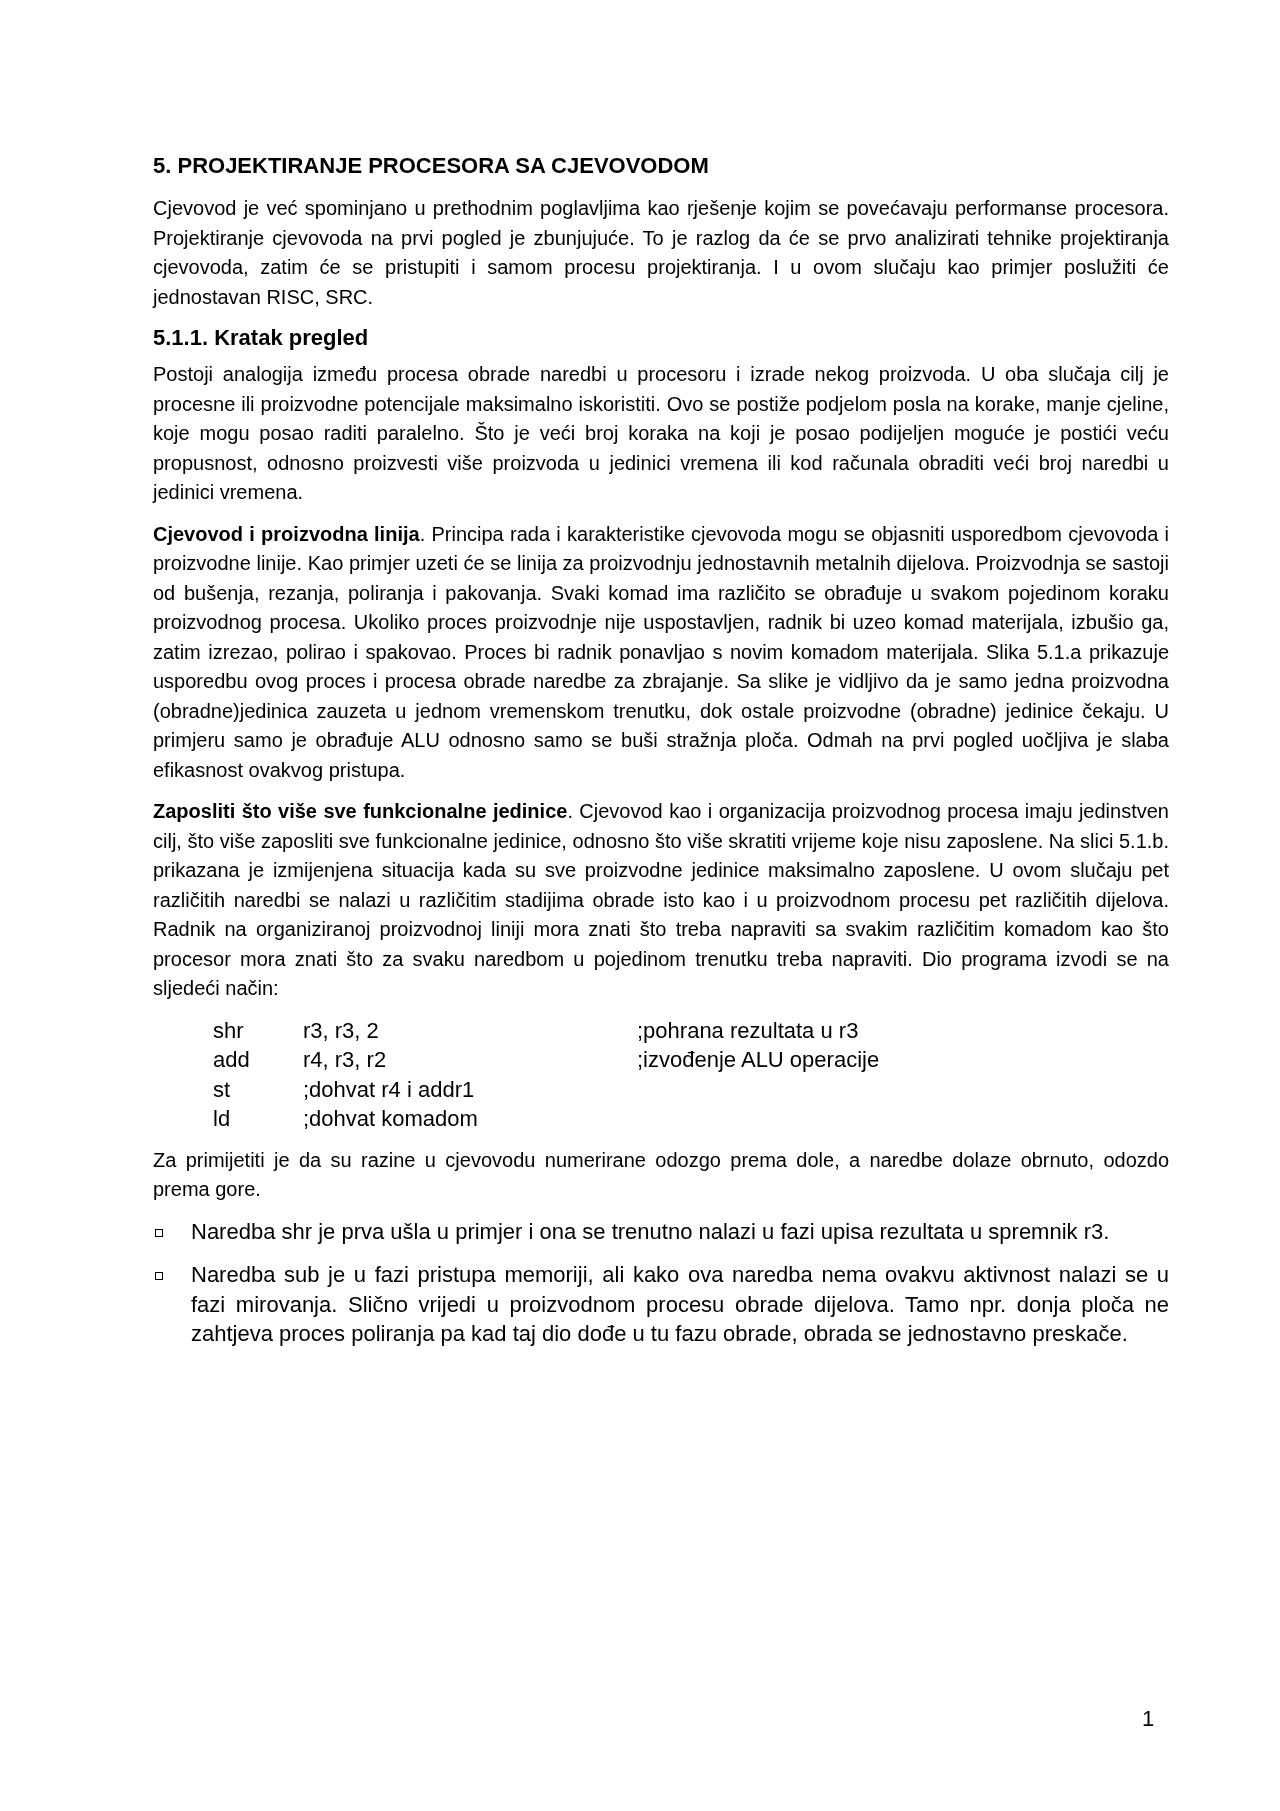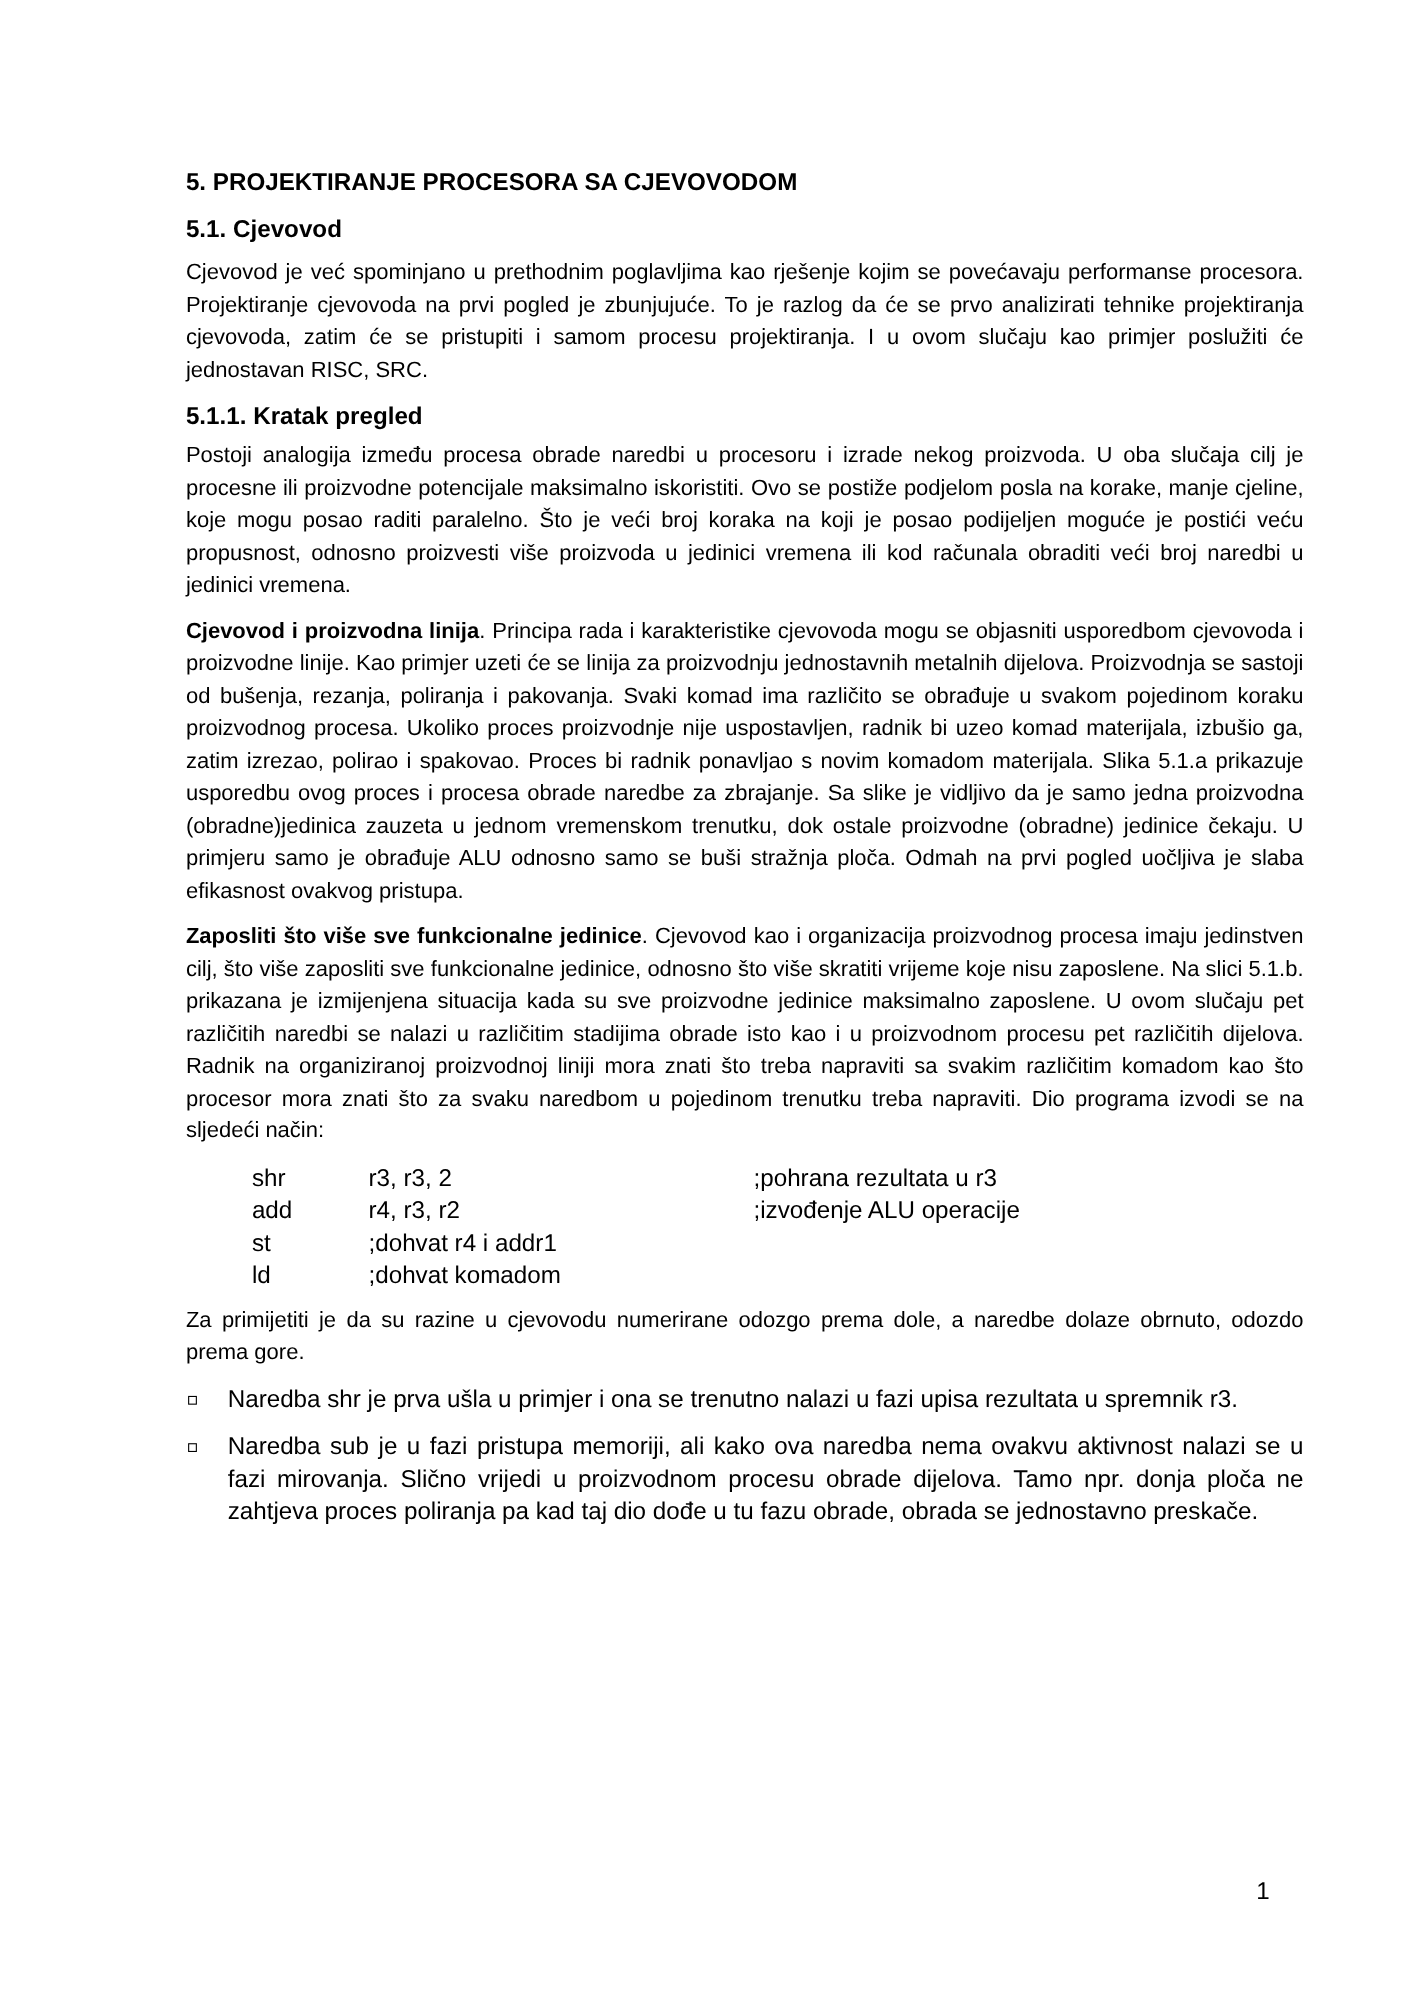--- a/index.html
+++ b/index.html
@@ -1,49 +1,48 @@
 <!DOCTYPE html>
 <html><head>
   <meta charset="utf-8">
   <style>
     html, body { margin: 0; padding: 0; background: #ffffff; }
     body {
       width: 1280px; height: 1811px; position: relative; overflow: hidden;
       font-family: "Liberation Sans", sans-serif; color: #000;
     }
-    .page { position: absolute; left: 153px; top: 152px; width: 1016px; margin-left: 16px; }
+    .page { position: absolute; left: 153px; top: 152px; width: 1016px; }
     .h1 { font-size: 22px; font-weight: bold; line-height: 28px; margin: 0 0 14px 0; }
     .h2 { font-size: 22px; font-weight: bold; line-height: 28px; margin: 0 0 12px 0; }
     .p {
       font-size: 20px; line-height: 29.5px; text-align: justify; margin: 0 0 12px 0;
     }
     .p b { font-weight: bold; }
     .h3 { font-size: 22px; font-weight: bold; line-height: 28px; margin: 4px 0 8px 0; }
     .code { margin: 10px 0 12px 60px; font-size: 22px; line-height: 29.5px; }
-    .code-row { display: flex; gap: 16px; }
+    .code-row { display: flex; }
     .code-row .op { width: 90px; }
     .code-row .args { width: 334px; }
     .code-row .comment { flex: 1; }
     .bullet { display: flex; margin: 0 0 14px 0; }
     .bullet .mark {
       width: 38px; flex: none; position: relative;
     }
     .bullet .mark span {
       position: absolute; left: 2px; top: 12px; width: 8px; height: 8px;
       border: 1.5px solid #000; box-sizing: border-box;
     }
     .bullet .text { flex: 1; font-size: 22px; line-height: 29.5px; text-align: justify; }
     .pagenum { position: absolute; left: 1142px; top: 1706px; font-size: 22px; }
   </style>
 </head>
 <body>
 
 <div class="page">
   <div class="h1">5. PROJEKTIRANJE PROCESORA SA CJEVOVODOM</div>
-  <div class="h2">5.1. Cjevovod</div>
   <p class="p">Cjevovod je već spominjano u prethodnim poglavljima kao rješenje kojim se povećavaju performanse procesora. Projektiranje cjevovoda na prvi pogled je zbunjujuće. To je razlog da će se prvo analizirati tehnike projektiranja cjevovoda, zatim će se pristupiti i samom procesu projektiranja. I u ovom slučaju kao primjer poslužiti će jednostavan RISC, SRC.</p>
   <div class="h3">5.1.1. Kratak pregled</div>
   <p class="p">Postoji analogija između procesa obrade naredbi u procesoru i izrade nekog proizvoda. U oba slučaja cilj je procesne ili proizvodne potencijale maksimalno iskoristiti. Ovo se postiže podjelom posla na korake, manje cjeline, koje mogu posao raditi paralelno. Što je veći broj koraka na koji je posao podijeljen moguće je postići veću propusnost, odnosno proizvesti više proizvoda u jedinici vremena ili kod računala obraditi veći broj naredbi u jedinici vremena.</p>
   <p class="p"><b>Cjevovod i proizvodna linija</b><span>. Principa rada i karakteristike cjevovoda mogu se objasniti usporedbom cjevovoda i proizvodne linije. Kao primjer uzeti će se linija za proizvodnju jednostavnih metalnih dijelova. Proizvodnja se sastoji od bušenja, rezanja, poliranja i pakovanja. Svaki komad ima različito se obrađuje u svakom pojedinom koraku proizvodnog procesa. Ukoliko proces proizvodnje nije uspostavljen, radnik bi uzeo komad materijala, izbušio ga, zatim izrezao, polirao i spakovao. Proces bi radnik ponavljao s novim komadom materijala. Slika 5.1.a prikazuje usporedbu ovog proces i procesa obrade naredbe za zbrajanje. Sa slike je vidljivo da je samo jedna proizvodna (obradne)jedinica zauzeta u jednom vremenskom trenutku, dok ostale proizvodne (obradne) jedinice čekaju. U primjeru samo je obrađuje ALU odnosno samo se buši stražnja ploča. Odmah na prvi pogled uočljiva je slaba efikasnost ovakvog pristupa.</span></p>
   <p class="p"><b>Zaposliti što više sve funkcionalne jedinice</b><span>. Cjevovod kao i organizacija proizvodnog procesa imaju jedinstven cilj, što više zaposliti sve funkcionalne jedinice, odnosno što više skratiti vrijeme koje nisu zaposlene. Na slici 5.1.b. prikazana je izmijenjena situacija kada su sve proizvodne jedinice maksimalno zaposlene. U ovom slučaju pet različitih naredbi se nalazi u različitim stadijima obrade isto kao i u proizvodnom procesu pet različitih dijelova. Radnik na organiziranoj proizvodnoj liniji mora znati što treba napraviti sa svakim različitim komadom kao što procesor mora znati što za svaku naredbom u pojedinom trenutku treba napraviti. Dio programa izvodi se na sljedeći način:</span></p>
 
   <div class="code">
     <div class="code-row">
         <span class="op">shr</span>
         <span class="args">r3, r3, 2</span>

